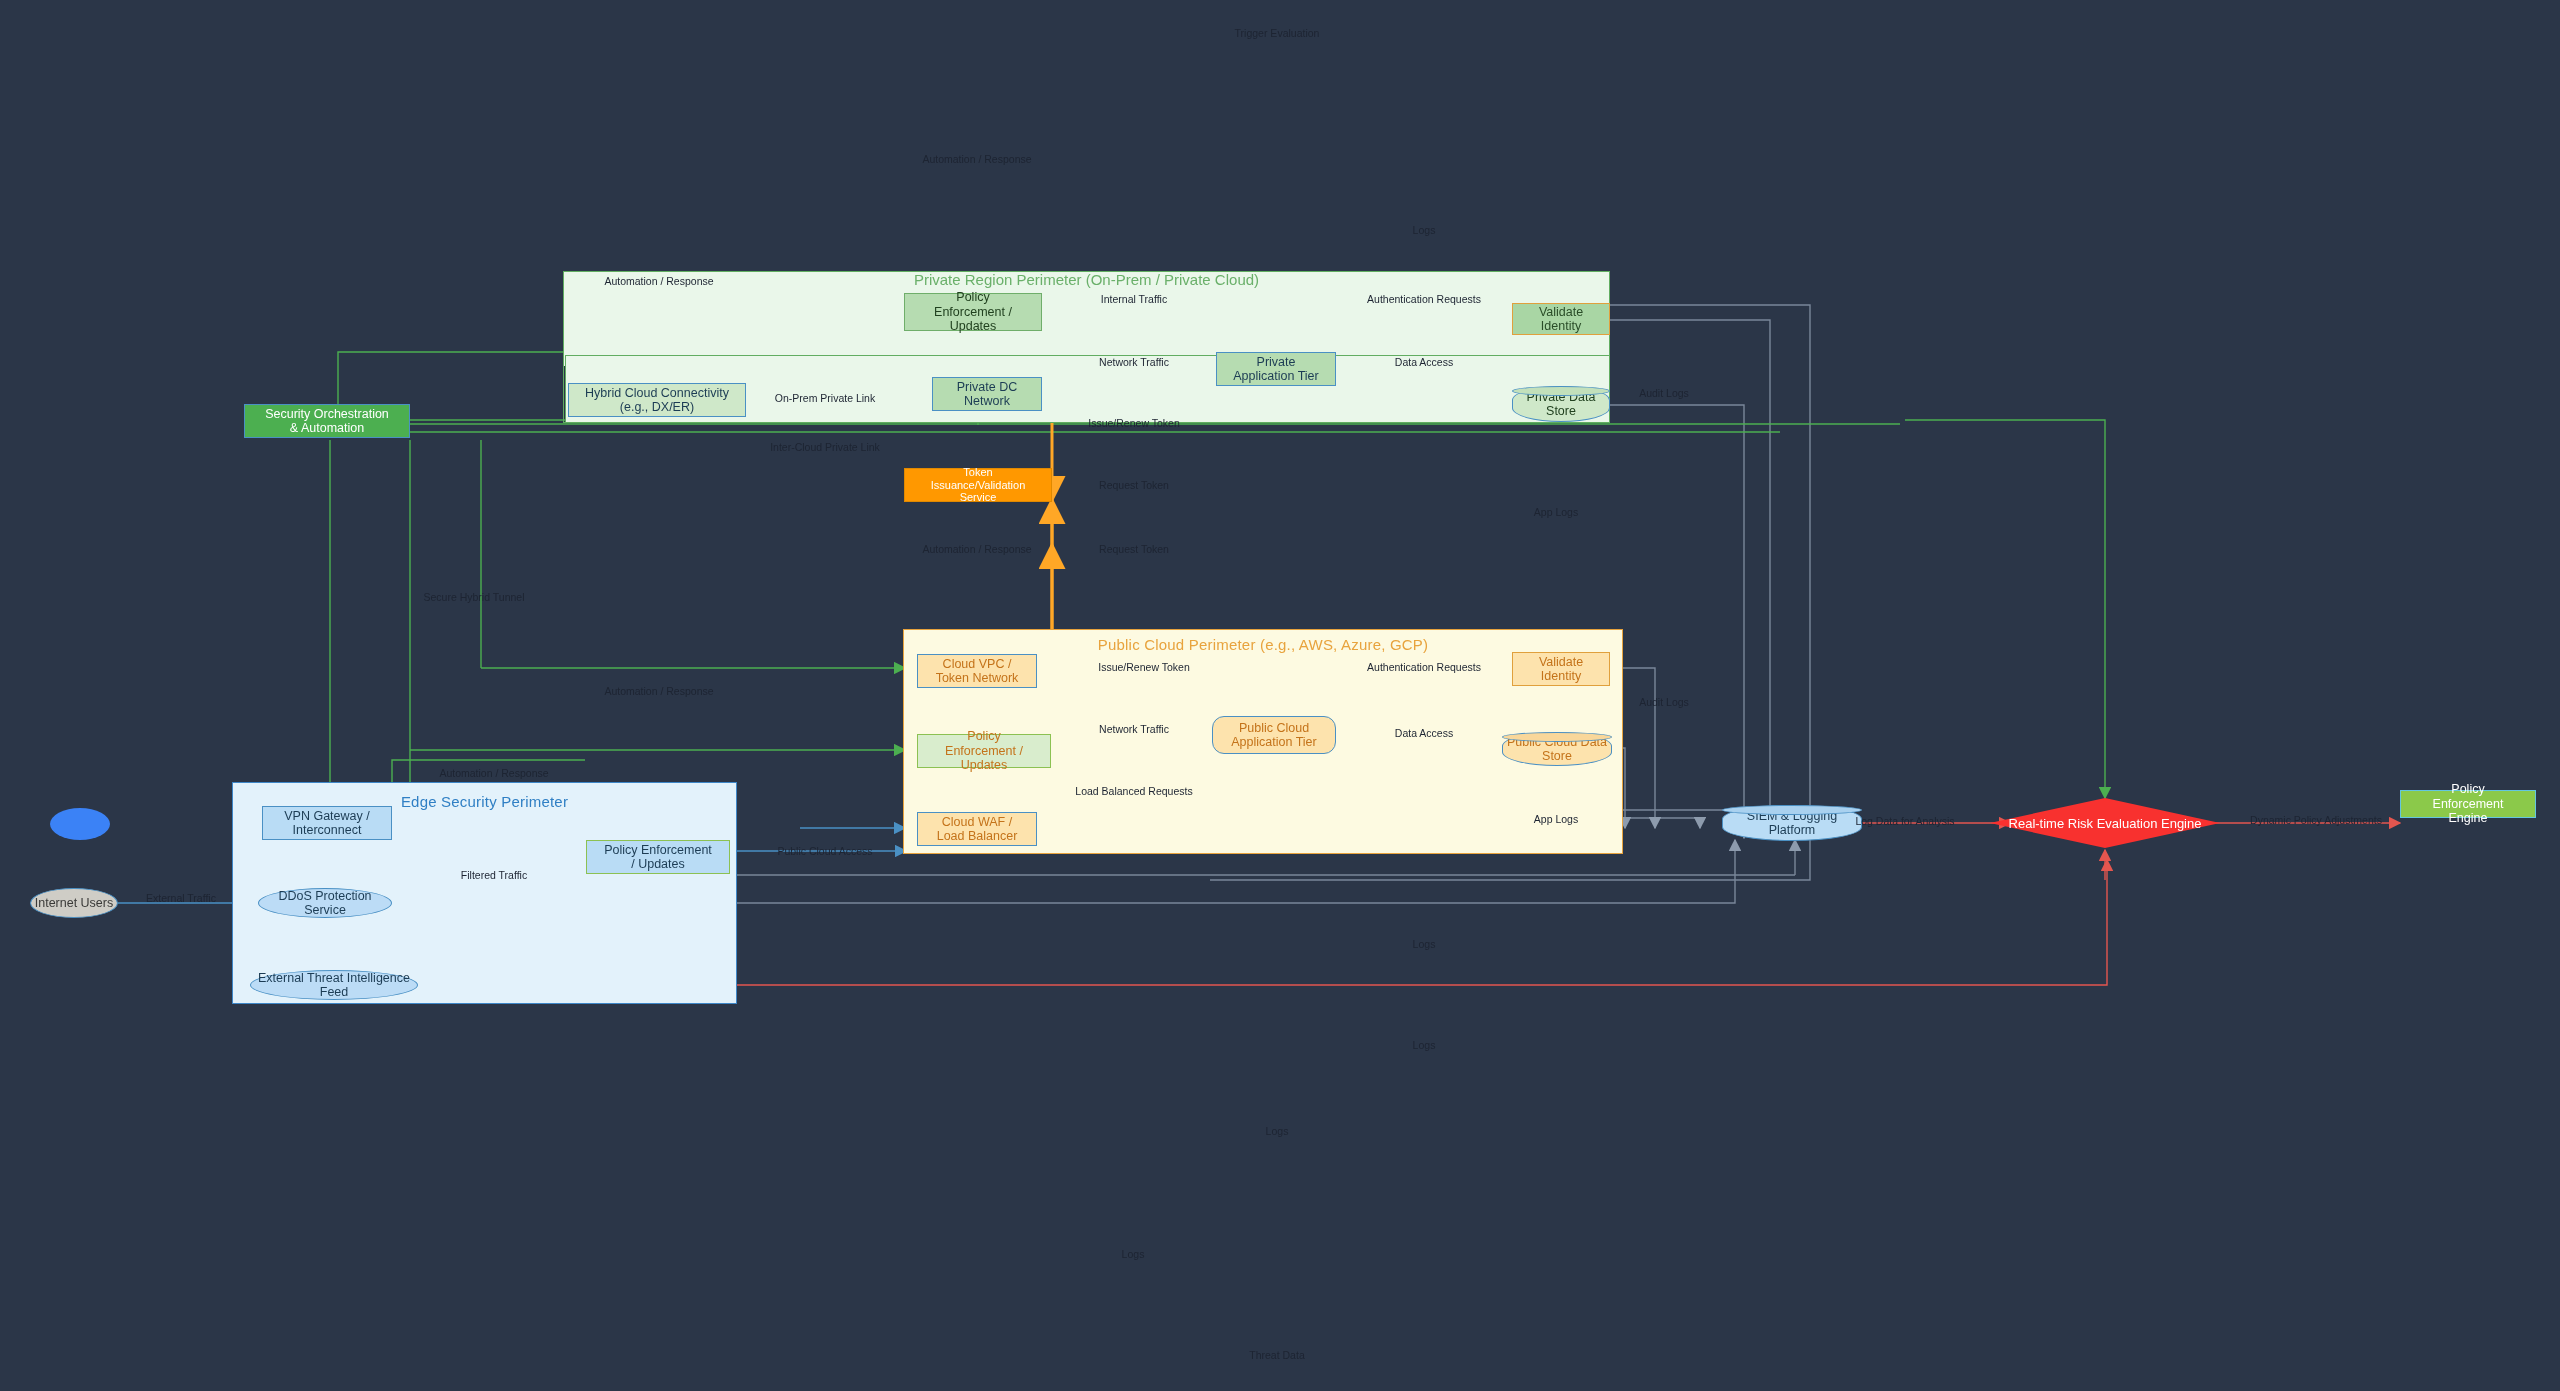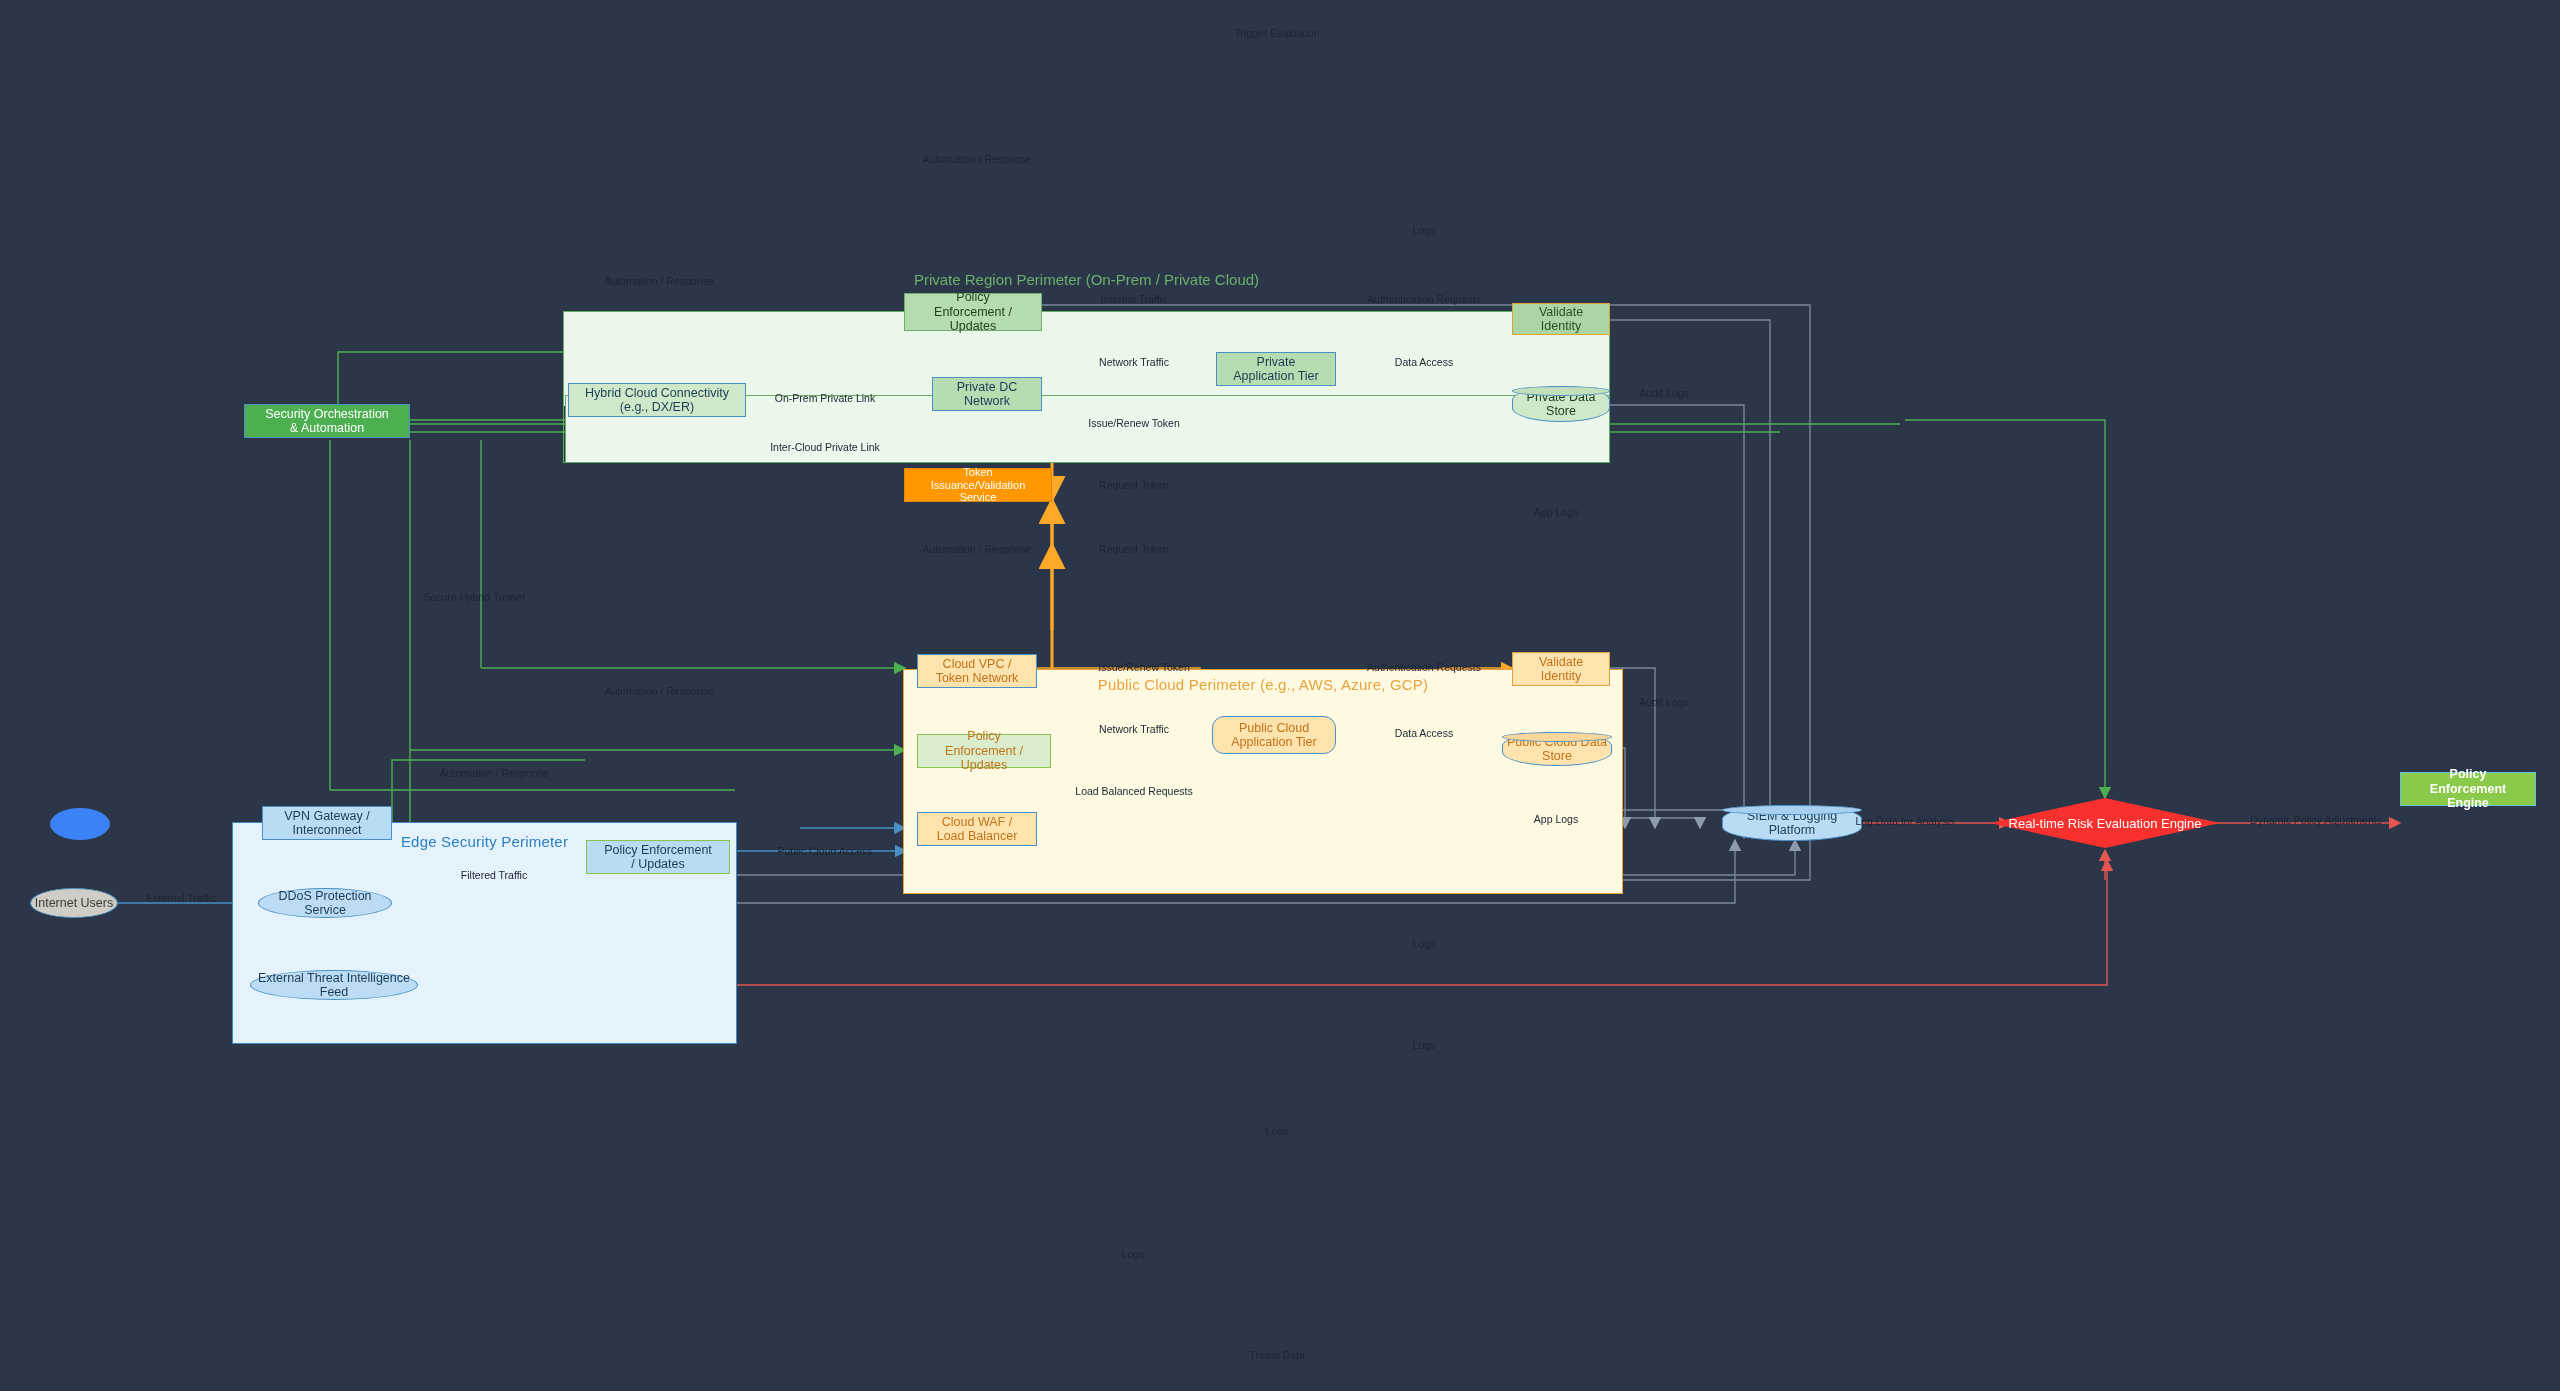--- a/index.html
+++ b/index.html
@@ -2,21 +2,21 @@
 <html><head>
 <meta charset="utf-8">
 <title>Zero Trust Hybrid Cloud Architecture</title>
 <style>
   html,body{margin:0;padding:0;background:#2b3648;}
   body{font-family:"Liberation Sans", sans-serif;}
   #canvas{position:relative;width:2560px;height:1391px;background:#2b3648;overflow:hidden;}
   svg#wires{position:absolute;left:0;top:0;width:2560px;height:1391px;pointer-events:none;}
 
   
-  .perimeter{position:absolute;box-sizing:border-box;margin-top:40px;}
+  .perimeter{position:absolute;box-sizing:border-box;}
   .perimeter .ptitle{position:absolute;left:0;right:0;top:6px;text-align:center;font-size:15px;letter-spacing:.2px;}
 
   #edge-perimeter{background:#e3f2fb;border:1.5px solid #3e87c8;}
   #edge-perimeter .ptitle{color:#2f7fc4;}
 
   #private-perimeter{background:#eaf7ea;border:1.5px solid #61ad61;}
   #private-perimeter-top{background:#eaf7ea;border:1.5px solid #61ad61;border-bottom:none;}
 
   #public-perimeter{background:#fdfae1;border:1.5px solid #e8a33d;}
   #public-perimeter .ptitle{color:#e8a33d;}
@@ -238,21 +238,21 @@
   <div class="cyl cyl-blue" style="left:1722px;top:805px;width:140px;height:36px;">
     <div class="cyl-body">SIEM &amp; Logging Platform</div>
     <div class="cyl-lid"></div>
   </div>
 
   <div class="diamond" style="left:1990px;top:798px;width:230px;height:50px;">
     <div class="dshape"></div>
     <div class="dlabel">Real-time Risk Evaluation Engine</div>
   </div>
 
-  <div class="node n-lime" style="left:2400px;top:772px;width:136px;height:34px;font-weight:bold;">Policy Enforcement Engine</div>
+  <div class="node n-lime" style="left:2400px;top:790px;width:136px;height:28px;">Policy Enforcement Engine</div>
 
   <div id="edge-label-host">
       <div class="elabel" style="left: 1277px; top: 33px;">Trigger Evaluation</div>
       <div class="elabel" style="left: 977px; top: 159px;">Automation / Response</div>
       <div class="elabel" style="left: 1424px; top: 230px;">Logs</div>
       <div class="elabel" style="left: 659px; top: 281px;">Automation / Response</div>
       <div class="elabel" style="left: 1134px; top: 299px;">Internal Traffic</div>
       <div class="elabel" style="left: 1424px; top: 299px;">Authentication Requests</div>
       <div class="elabel" style="left: 825px; top: 362px; margin-top: 36px;">On-Prem Private Link</div>
       <div class="elabel" style="left: 1134px; top: 362px;">Network Traffic</div>

